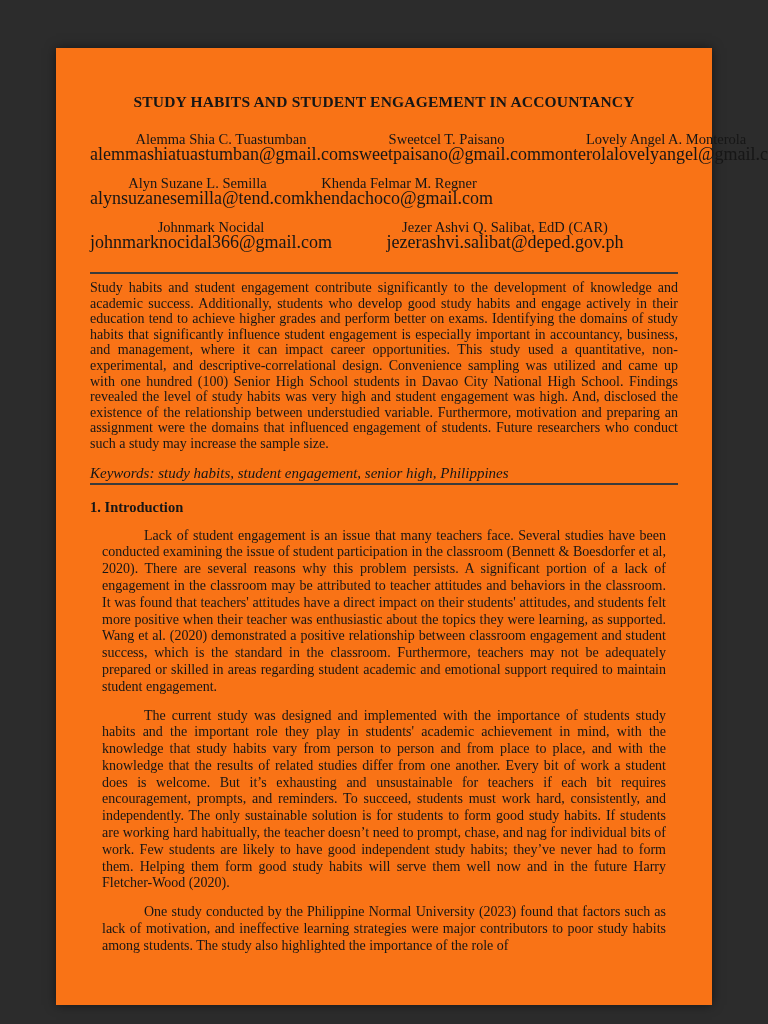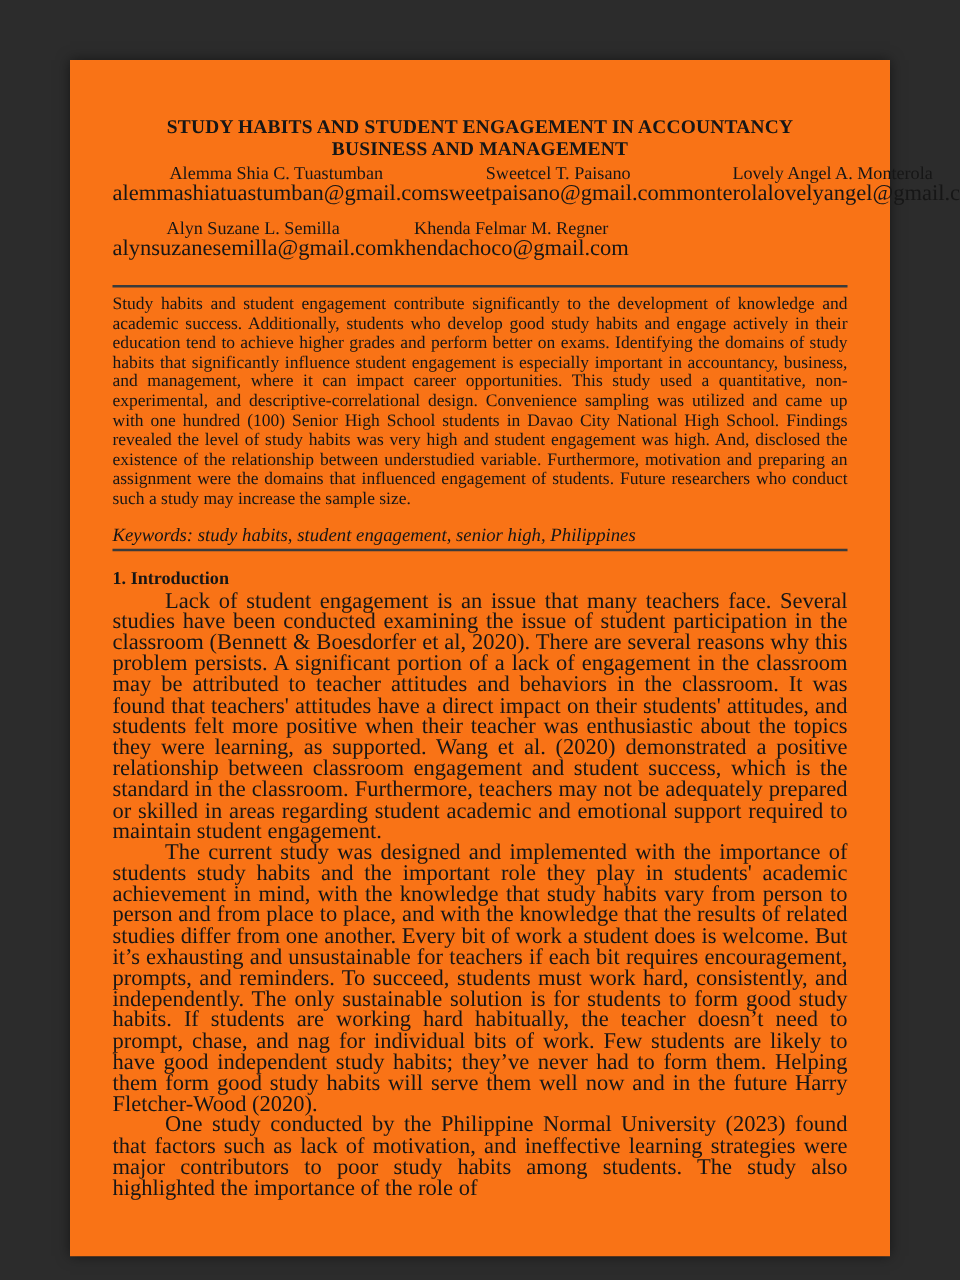--- a/index.html
+++ b/index.html
@@ -20,21 +20,21 @@
     padding: 45px 34px 0 34px;
     box-shadow: 0 0 10px rgba(0,0,0,0.5);
   }
   .title {
     text-align: center;
     font-weight: bold;
     font-size: 15.5px;
     line-height: 18px;
     letter-spacing: 0.2px;
   }
-  .authors { margin-top: 2px; }
+  .authors { margin-top: 20px; }
   .authors-row {
     display: grid;
     grid-template-columns: 1fr 1fr 1fr;
   }
   .authors-row + .authors-row { margin-top: 13px; }
   .authors-row.last { grid-template-columns: 1fr 2fr; }
   .author { text-align: center; }
   .a-name { font-size: 14.5px; line-height: 16px; }
   .a-email { font-size: 18px; line-height: 15px; }
   .rule {
@@ -55,60 +55,69 @@
     font-size: 15px;
     line-height: 16px;
   }
   .heading {
     margin: 14px 0 0 0;
     font-size: 14.5px;
     line-height: 17px;
     font-weight: bold;
   }
   .body-par {
-    margin: 0;
-    font-size: 18px;
+    margin: 12px;
+    font-size: 14px;
     line-height: 16.8px;
     text-align: justify;
     text-indent: 42px;
   }
 </style>
 </head>
 <body>
 
 <div class="page">
 
   <div class="title">
     <div>STUDY HABITS AND STUDENT ENGAGEMENT IN ACCOUNTANCY</div>
-    <div>BUSINESS AND MANAGEMENT</div>
   </div>
 
   <div class="authors">
     <div class="authors-row">
       <div class="author">
         <div class="a-name">Alemma Shia C. Tuastumban</div>
         <div class="a-email">alemmashiatuastumban@gmail.com</div>
       </div>
       <div class="author">
         <div class="a-name">Sweetcel T. Paisano</div>
         <div class="a-email">sweetpaisano@gmail.com</div>
       </div>
       <div class="author">
         <div class="a-name">Lovely Angel A. Monterola</div>
         <div class="a-email">monterolalovelyangel@gmail.com</div>
       </div>
     </div>
     <div class="authors-row">
       <div class="author">
         <div class="a-name">Alyn Suzane L. Semilla</div>
-        <div class="a-email">alynsuzanesemilla@gmail.com</div>
+        <div class="a-email">alynsuzanesemilla@tend.com</div>
       </div>
       <div class="author">
         <div class="a-name">Khenda Felmar M. Regner</div>
         <div class="a-email">khendachoco@gmail.com</div>
+      </div>
+    </div>
+    <div class="authors-row last">
+      <div class="author">
+        <div class="a-name">Johnmark Nocidal</div>
+        <div class="a-email">johnmarknocidal366@gmail.com</div>
+      </div>
+      <div class="author">
+        <div class="a-name">Jezer Ashvi Q. Salibat, EdD (CAR)</div>
+        <div class="a-email">jezerashvi.salibat@deped.gov.ph</div>
       </div>
     </div>
   </div>
 
   <div class="rule"></div>
 
   <p class="abstract">Study habits and student engagement contribute significantly to the development of knowledge and academic success. Additionally, students who develop good study habits and engage actively in their education tend to achieve higher grades and perform better on exams. Identifying the domains of study habits that significantly influence student engagement is especially important in accountancy, business, and management, where it can impact career opportunities. This study used a quantitative, non-experimental, and descriptive-correlational design. Convenience sampling was utilized and came up with one hundred (100) Senior High School students in Davao City National High School. Findings revealed the level of study habits was very high and student engagement was high. And, disclosed the existence of the relationship between understudied variable. Furthermore, motivation and preparing an assignment were the domains that influenced engagement of students. Future researchers who conduct such a study may increase the sample size.</p>
 
   <p class="keywords">Keywords: study habits, student engagement, senior high, Philippines</p>
 

